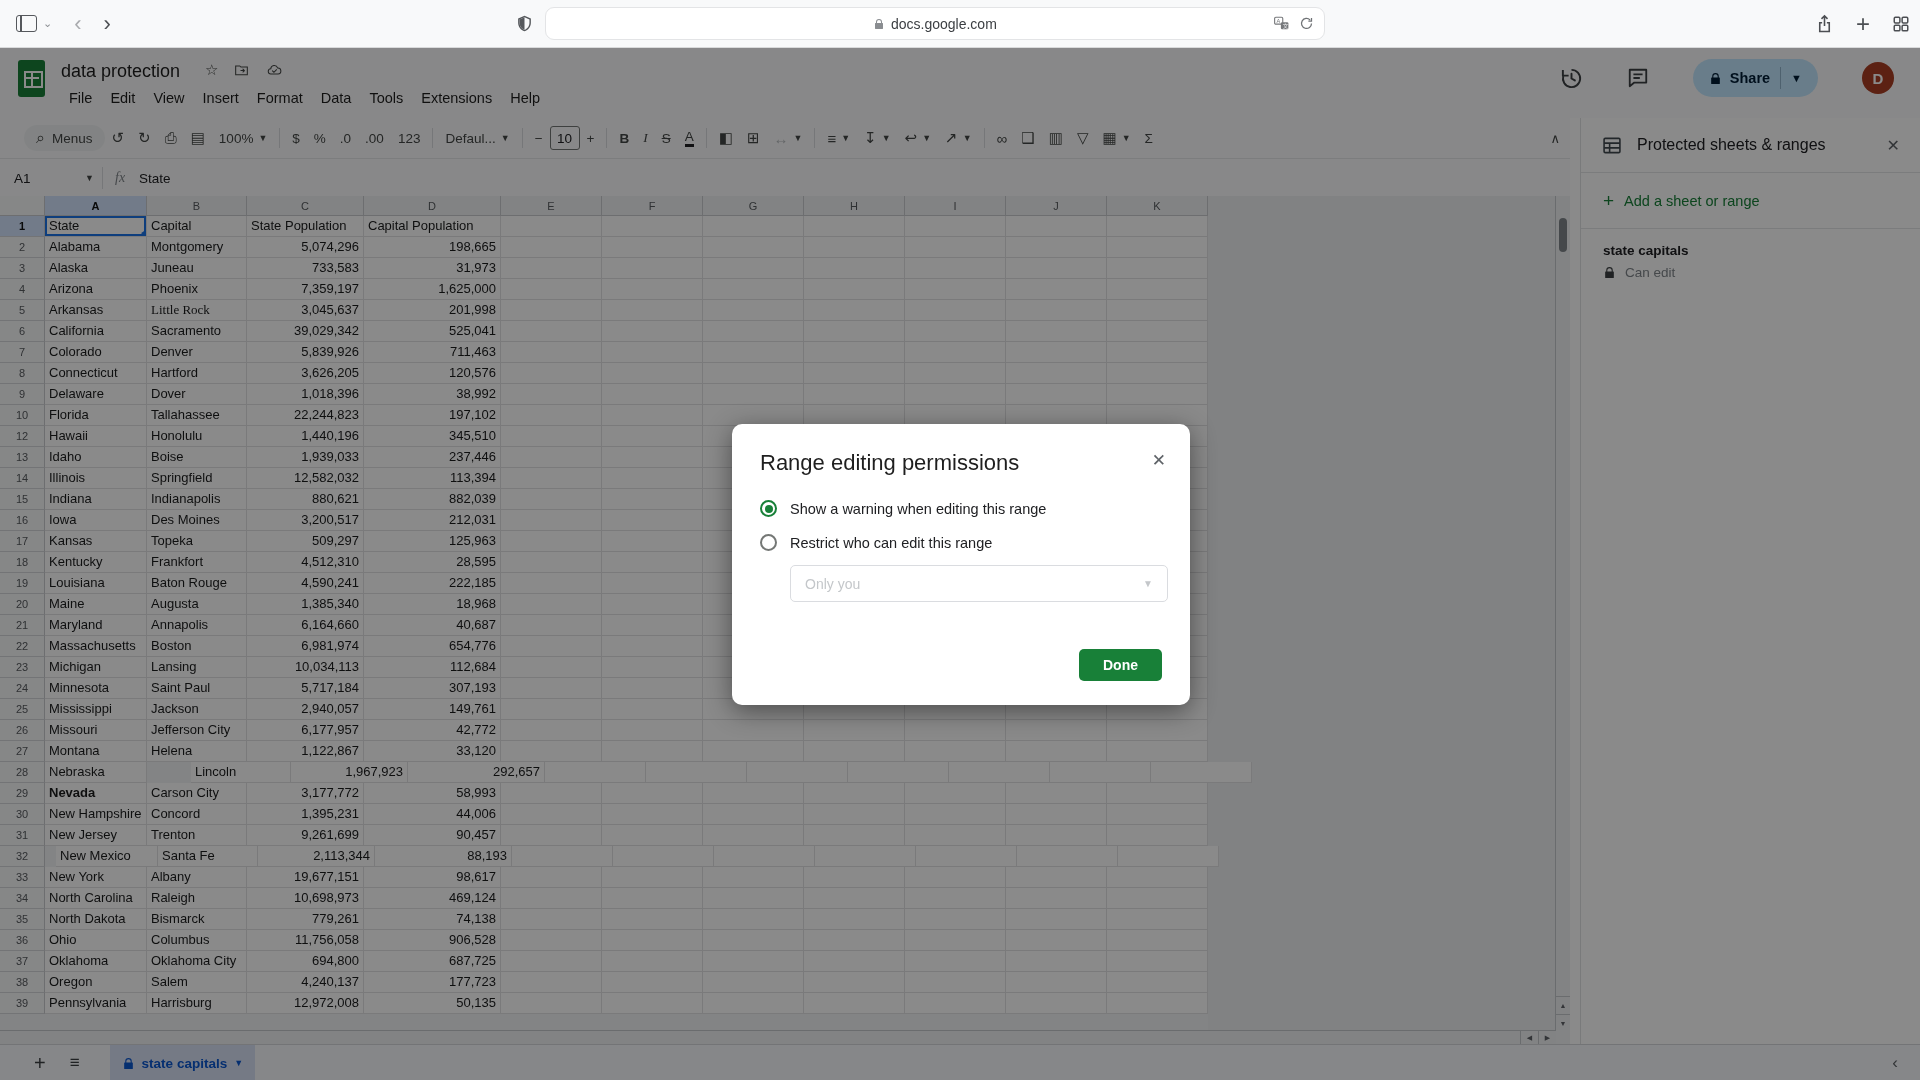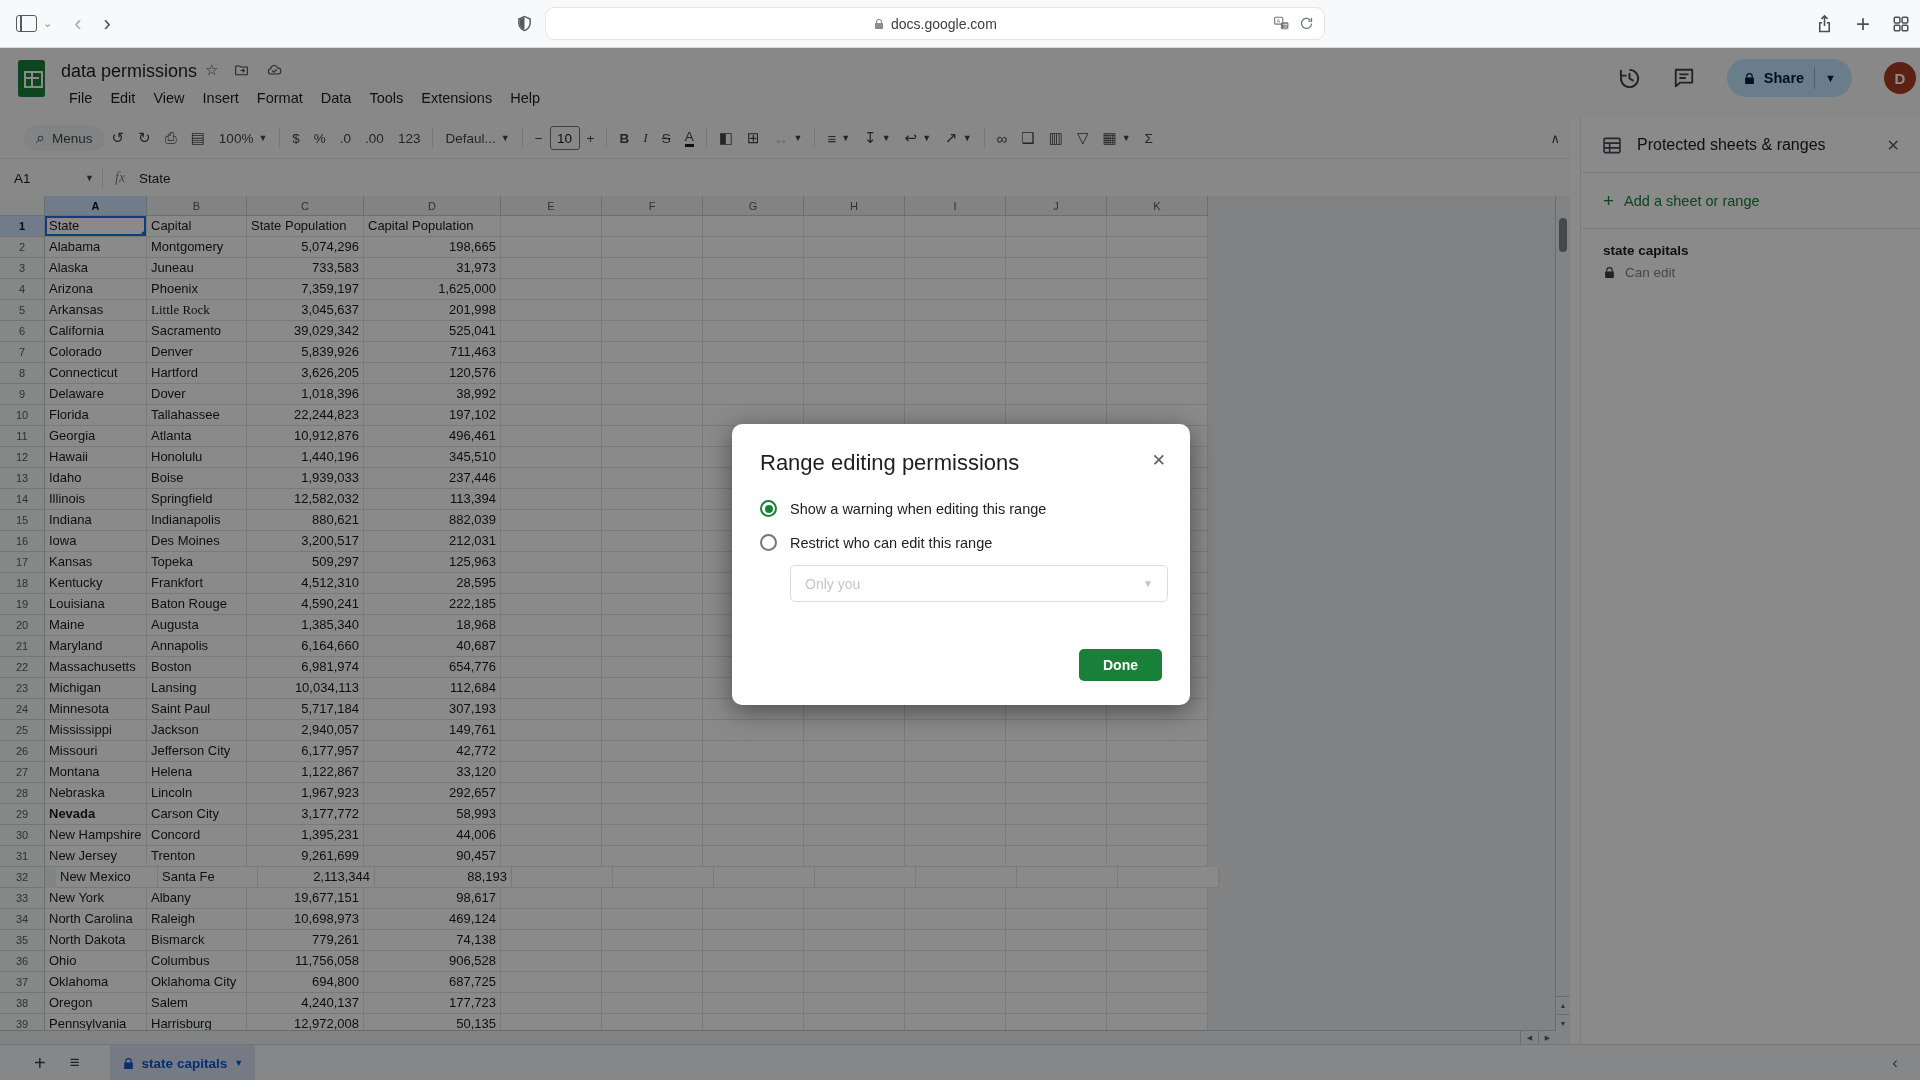--- a/index.html
+++ b/index.html
@@ -23,21 +23,21 @@
   
   .sheets-header{position:absolute;top:47px;left:0;width:1920px;height:71px;background:#fcfcfd;}
   .sheets-logo{position:absolute;left:18px;top:13px;width:27px;height:37px;background:#188038;border-radius:3px;position:absolute;}
   .sheets-logo::before{content:"";position:absolute;left:6px;top:11px;width:15px;height:13px;background:#188038;border:2px solid #fff;}
   .sheets-logo::after{content:"";position:absolute;left:6px;top:16.5px;width:15px;height:0;border-top:2px solid #fff;}
   .logo-vline{position:absolute;left:12.5px;top:11px;width:2px;height:17px;background:#fff;z-index:2;}
   .doc-title{position:absolute;left:61px;top:14px;font-size:18px;color:#1f1f1f;}
   .title-icons{position:absolute;left:205px;top:14px;display:flex;gap:15px;color:#444746;font-size:15px;align-items:center;}
   .menu-bar{position:absolute;left:60px;top:40px;display:flex;}
   .menu-item{font-size:14.5px;color:#1f1f1f;padding:3px 9px;border-radius:5px;}
-  .header-right{position:absolute;right:4px;top:12px;display:flex;align-items:center;gap:32px;}
+  .header-right{position:absolute;right:26px;top:12px;display:flex;align-items:center;gap:44px;}
   .share-btn{height:38px;background:#c2e7ff;border-radius:19px;display:flex;align-items:center;padding:0 6px 0 16px;color:#001d35;}
   .share-label{font-size:14.5px;font-weight:700;margin:0 10px 0 8px;}
   .share-sep{width:1px;height:22px;background:rgba(0,29,53,.25);}
   .share-dd{padding:0 10px;font-size:11px;}
   .avatar{width:32px;height:32px;border-radius:50%;background:#ab3e23;color:#fff;font-size:15px;font-weight:700;display:flex;align-items:center;justify-content:center;}
 
   
   .toolbar{position:absolute;top:118px;left:0;width:1570px;height:40px;background:#fcfcfd;display:flex;align-items:center;padding-left:24px;box-sizing:border-box;}
   .tb-item{display:flex;align-items:center;gap:3px;color:#444746;font-size:13.5px;padding:0 7px;height:26px;border-radius:4px;white-space:nowrap;}
   .tb-item.glyph{font-size:15px;}
@@ -181,21 +181,21 @@
             <rect x="13.5" y="13.5" width="7.5" height="7.5" rx="1.5"></rect>
           </svg>
         </span>
     </div>
   </div>
 
   <div class="sheets-header">
     <div class="sheets-logo">
         <div class="logo-vline"></div>
       </div>
-    <div class="doc-title">data permissions</div>
+    <div class="doc-title">data protection</div>
     <div class="title-icons">
       <span>☆</span>
       <span>
           <svg width="17" height="14" viewBox="0 0 24 24" fill="none" stroke="#444746" stroke-width="1.8">
             <path d="M2 5h7l2 2h11v13H2V5z"></path>
             <path d="M11 13h6m0 0-2.5-2.5M17 13l-2.5 2.5" stroke-linecap="round"></path>
           </svg>
         </span>
       <span>
           <svg width="19" height="14" viewBox="0 0 24 24" fill="none" stroke="#444746" stroke-width="1.8">
@@ -520,34 +520,20 @@
           <div class="cell num" style="width: 137px;">197,102</div>
           <div class="cell" style="width: 101px;"></div>
           <div class="cell" style="width: 101px;"></div>
           <div class="cell" style="width: 101px;"></div>
           <div class="cell" style="width: 101px;"></div>
           <div class="cell" style="width: 101px;"></div>
           <div class="cell" style="width: 101px;"></div>
           <div class="cell" style="width: 101px;"></div>
         </div>
         <div class="grow">
-          <div class="rowhdr">11</div>
-          <div class="cell" style="width: 102px;">Georgia</div>
-          <div class="cell" style="width: 100px;">Atlanta</div>
-          <div class="cell num" style="width: 117px;">10,912,876</div>
-          <div class="cell num" style="width: 137px;">496,461</div>
-          <div class="cell" style="width: 101px;"></div>
-          <div class="cell" style="width: 101px;"></div>
-          <div class="cell" style="width: 101px;"></div>
-          <div class="cell" style="width: 101px;"></div>
-          <div class="cell" style="width: 101px;"></div>
-          <div class="cell" style="width: 101px;"></div>
-          <div class="cell" style="width: 101px;"></div>
-        </div>
-        <div class="grow">
           <div class="rowhdr">12</div>
           <div class="cell" style="width: 102px;">Hawaii</div>
           <div class="cell" style="width: 100px;">Honolulu</div>
           <div class="cell num" style="width: 117px;">1,440,196</div>
           <div class="cell num" style="width: 137px;">345,510</div>
           <div class="cell" style="width: 101px;"></div>
           <div class="cell" style="width: 101px;"></div>
           <div class="cell" style="width: 101px;"></div>
           <div class="cell" style="width: 101px;"></div>
           <div class="cell" style="width: 101px;"></div>
@@ -760,21 +746,21 @@
           <div class="cell" style="width: 101px;"></div>
           <div class="cell" style="width: 101px;"></div>
           <div class="cell" style="width: 101px;"></div>
           <div class="cell" style="width: 101px;"></div>
           <div class="cell" style="width: 101px;"></div>
           <div class="cell" style="width: 101px;"></div>
         </div>
         <div class="grow">
           <div class="rowhdr">28</div>
           <div class="cell" style="width: 102px;">Nebraska</div>
-          <div class="cell" style="width: 100px;">Lincoln</div>
+          <div class="cell" style="width: 100px; margin-left: 44px;">Lincoln</div>
           <div class="cell num" style="width: 117px;">1,967,923</div>
           <div class="cell num" style="width: 137px;">292,657</div>
           <div class="cell" style="width: 101px;"></div>
           <div class="cell" style="width: 101px;"></div>
           <div class="cell" style="width: 101px;"></div>
           <div class="cell" style="width: 101px;"></div>
           <div class="cell" style="width: 101px;"></div>
           <div class="cell" style="width: 101px;"></div>
           <div class="cell" style="width: 101px;"></div>
         </div>

